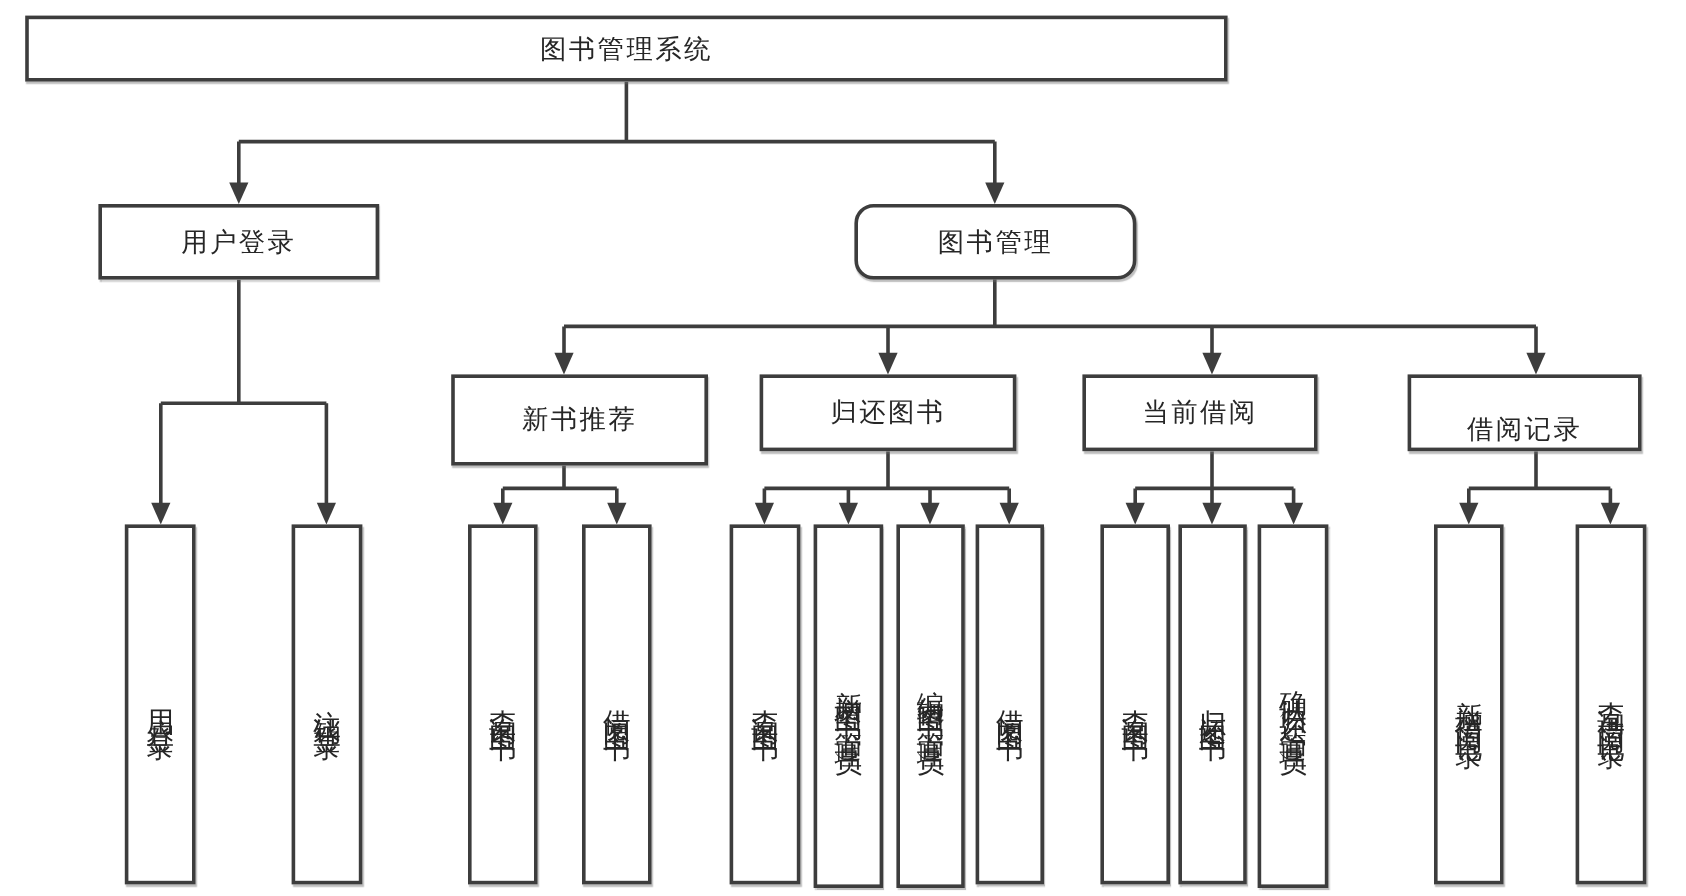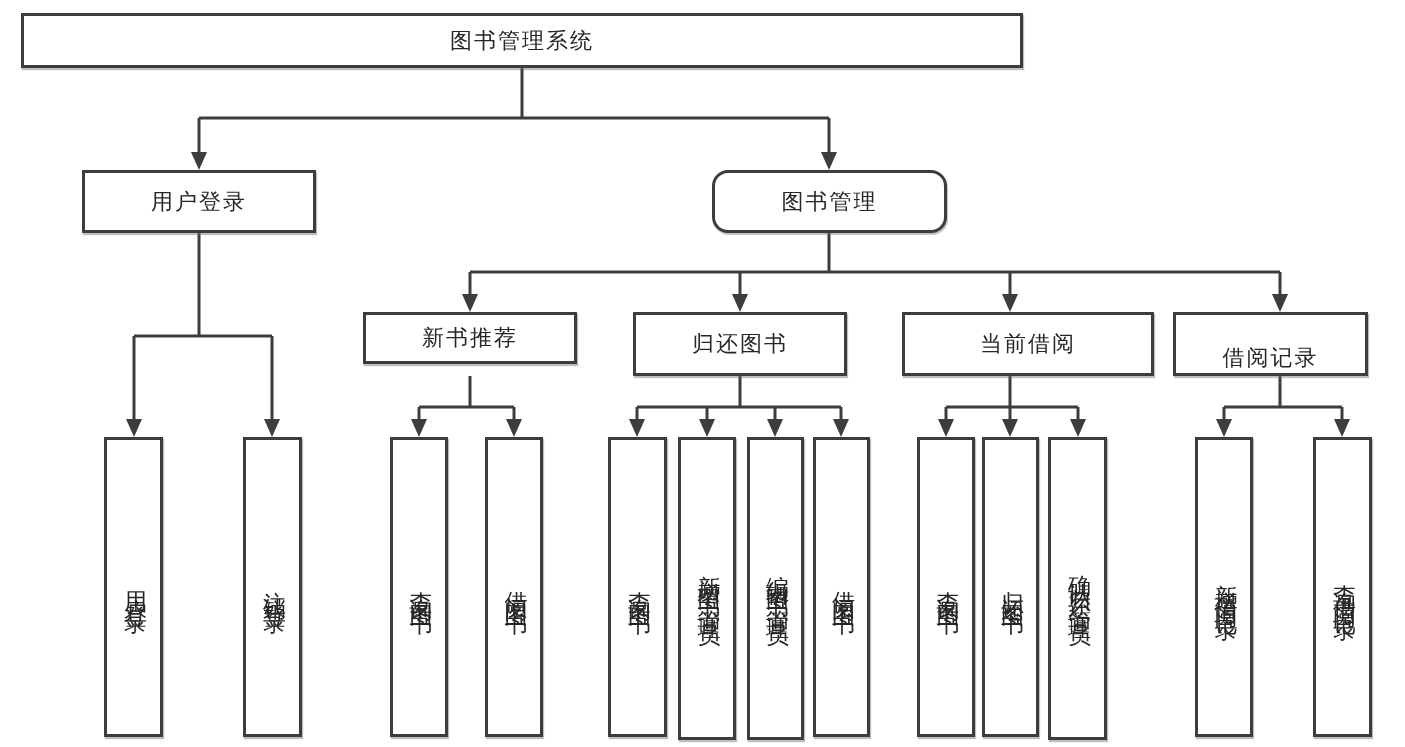--- a/index.html
+++ b/index.html
@@ -1,21 +1,21 @@
 <!DOCTYPE html>
 <html><head>
 <meta charset="utf-8">
 <style>
   html, body { margin: 0; padding: 0; background: #ffffff; }
   .stage {
     position: relative;
     width: 1405px;
     height: 747px;
     background: #ffffff;
-    font-family: Liberation Mono, monospace;
+    font-family: Liberation Serif, serif;
     overflow: hidden;
   }
   .connectors {
     position: absolute;
     left: 0; top: 0;
     width: 1405px; height: 747px;
     pointer-events: none;
   }
   .node {
     position: absolute;
@@ -98,27 +98,27 @@
     <span>图书管理系统</span>
   </div>
 
   <div class="node hnode" style="left:82px; top:170px; width:234px; height:63px;">
     <span>用户登录</span>
   </div>
   <div class="node hnode" style="left:712px; top:170px; width:235px; height:63px;border-radius:16px;">
     <span>图书管理</span>
   </div>
 
-  <div class="node hnode" style="left:363px; top:312px; width:214px; height:52px;">
+  <div class="node hnode" style="left:376px; top:312px; width:214px; height:76px;">
     <span>新书推荐</span>
   </div>
   <div class="node hnode" style="left:633px; top:312px; width:214px; height:64px;">
     <span>归还图书</span>
   </div>
-  <div class="node hnode" style="left:902px; top:312px; width:252px; height:64px;">
+  <div class="node hnode" style="left:902px; top:312px; width:196px; height:64px;">
     <span>当前借阅</span>
   </div>
   <div class="node hnode" style="left:1173px; top:312px; width:195px; height:64px;align-items:flex-end;">
     <span>借阅记录</span>
   </div>
 
   <div class="node vnode" style="left:104px; top:437px; width:59px; height:300px;">
     <span class="vtext">用户登录</span>
   </div>
   <div class="node vnode" style="left:243px; top:437px; width:59px; height:300px;">

